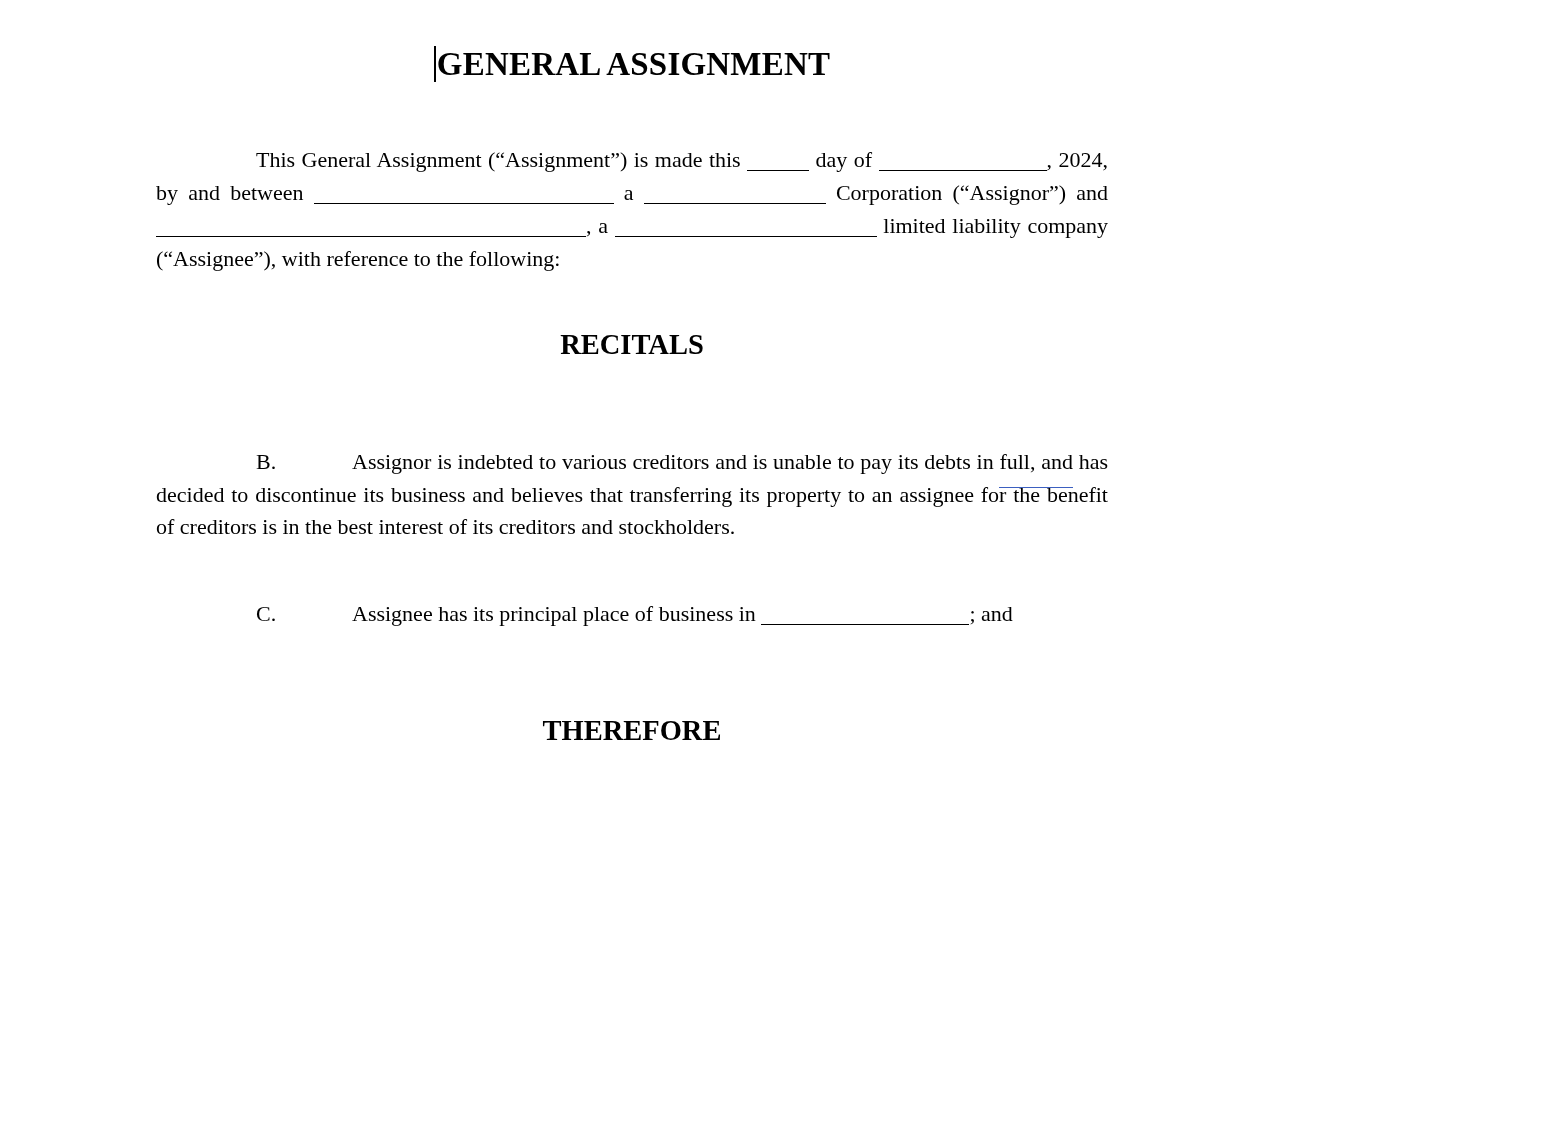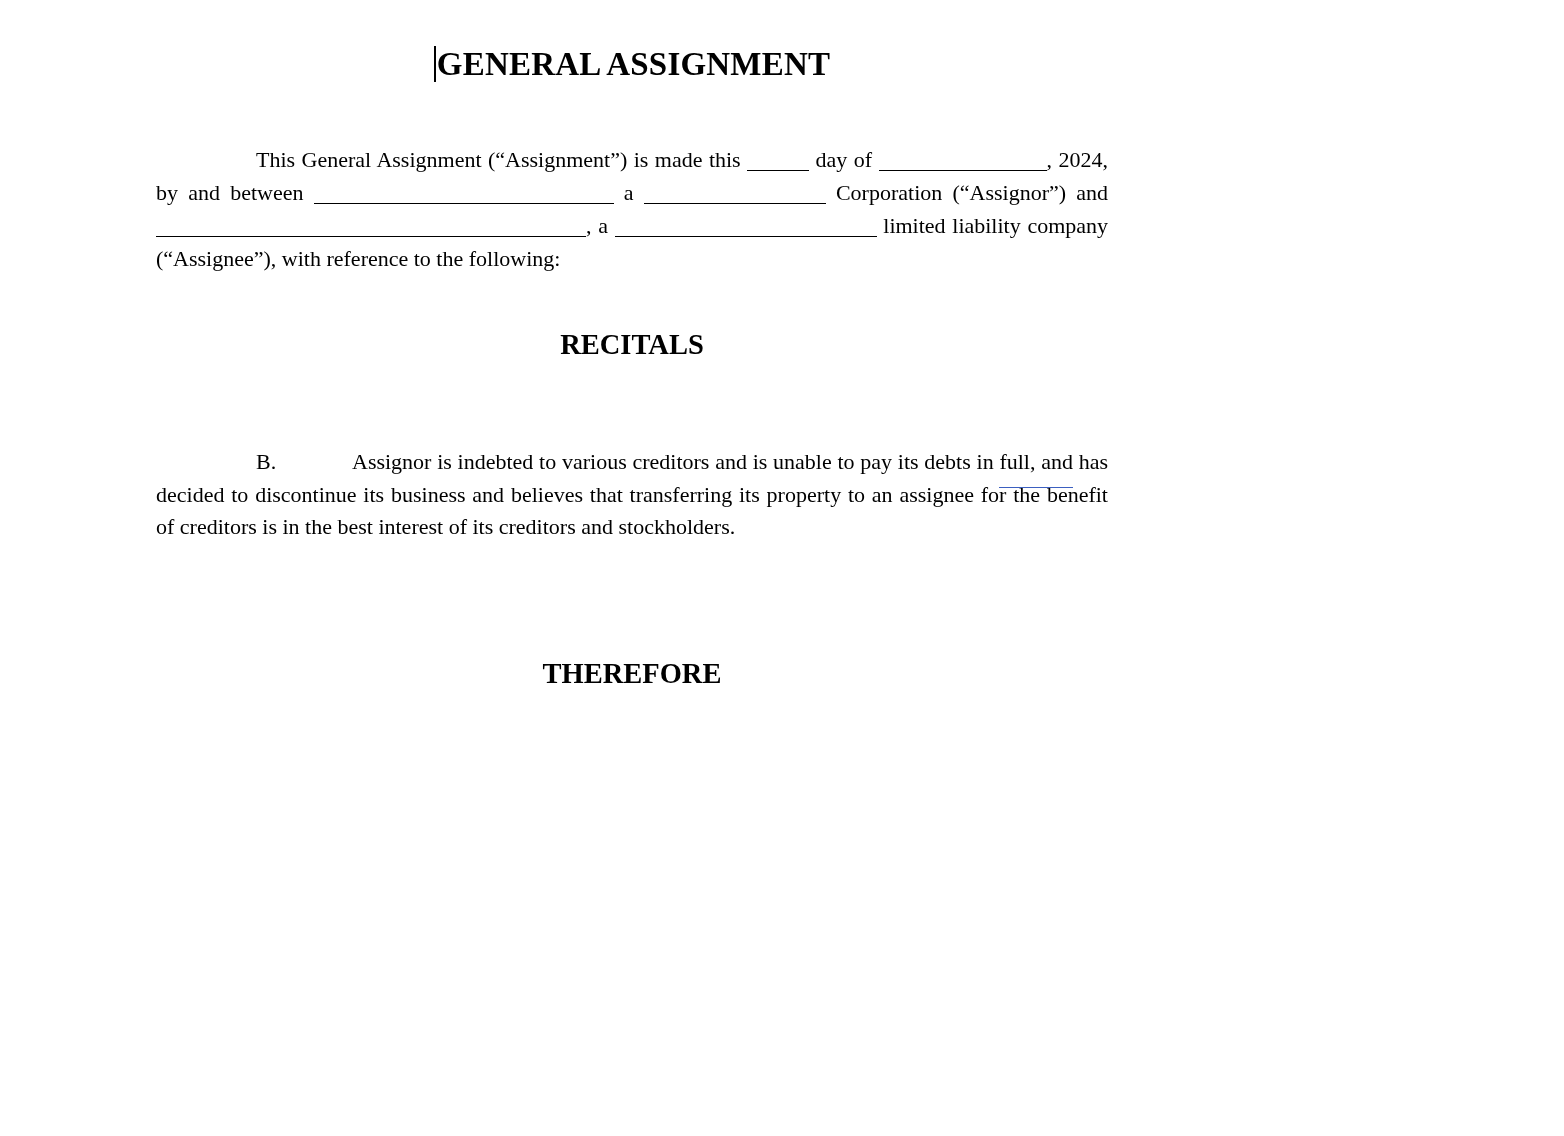--- a/index.html
+++ b/index.html
@@ -105,20 +105,21 @@
 
   <div class="gap-md"></div>
 
 
   <div class="gap-sm"></div>
 
   <p class="para hang"><span class="item-letter" style="margin-left:100px">B.</span><span>Assignor is indebted to various creditors and is unable to pay its debts in</span> <span class="link-underline" style="border-bottom-color: rgb(59, 95, 192);">full, and</span> <span>has decided to discontinue its business and believes that transferring its property to an assignee for the benefit of creditors is in the best interest of its creditors and stockholders.</span></p>
 
   <div class="gap-sm"></div>
 
+  <p class="para hang"><span class="item-letter" style="margin-left:100px">C.</span><span>Assignee has its principal place of business in</span> <span class="blank b-place"></span><span>; and</span></p>
 
   <div class="gap-sm"></div>
 
 
   <div class="gap-md"></div>
 
   <p class="section-head">THEREFORE</p>
 
   <div class="gap-md"></div>
 

